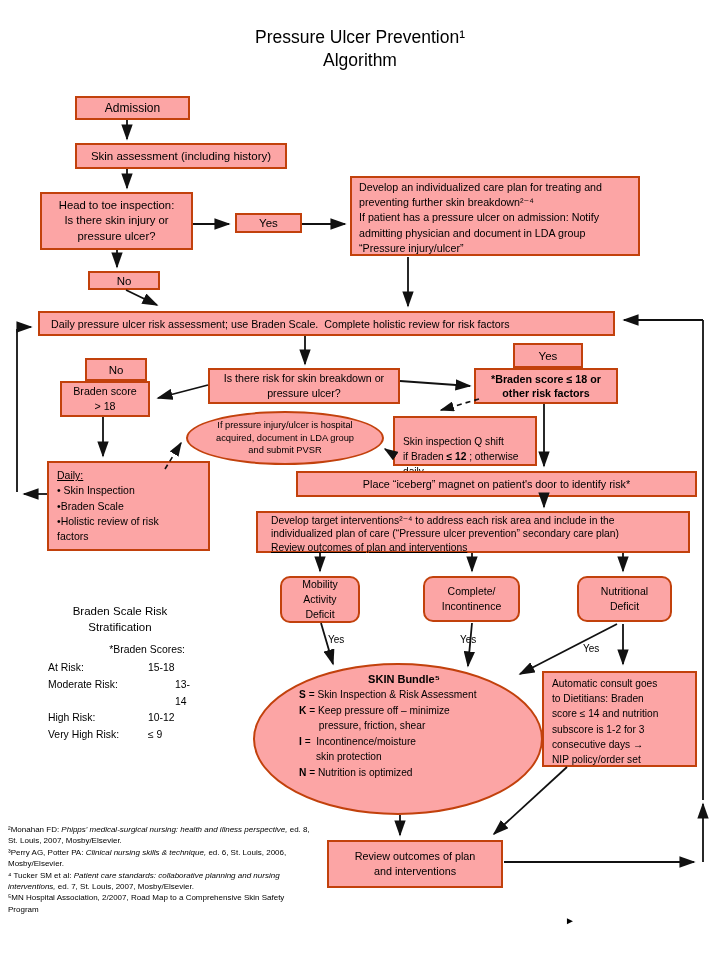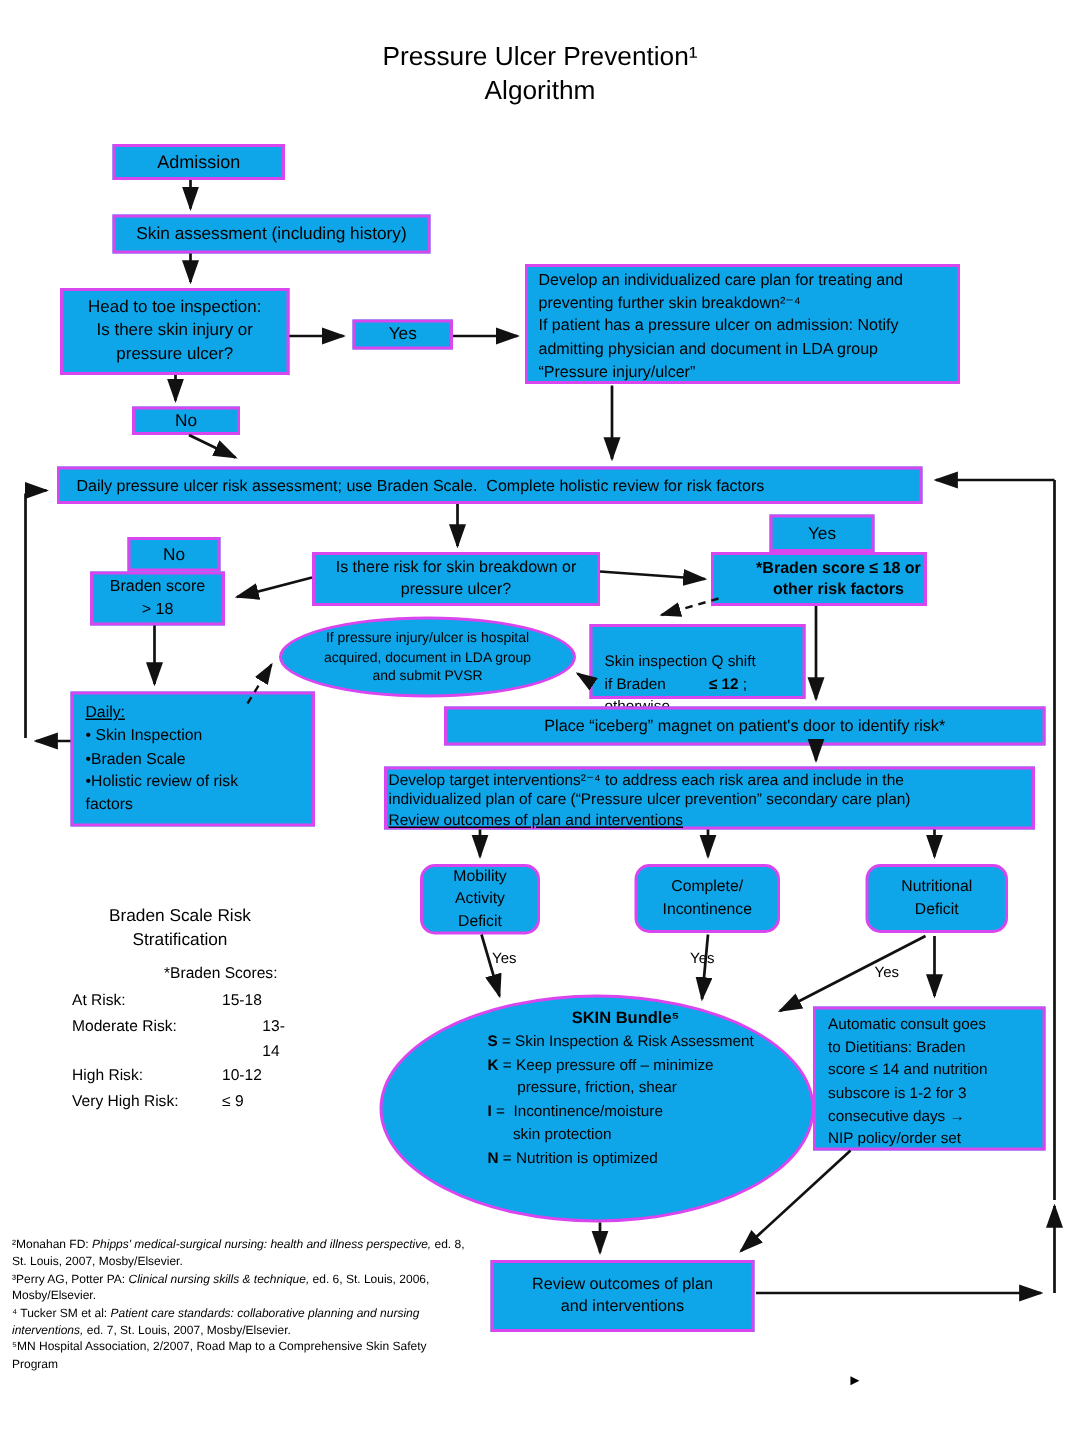--- a/index.html
+++ b/index.html
@@ -4,30 +4,30 @@
 <style>
   html,body{margin:0;padding:0;}
   body{
     width:720px;height:960px;position:relative;background:#ffffff;
     font-family:"Liberation Sans","DejaVu Sans",sans-serif;color:#000;
     overflow:hidden;
   }
   .abs{position:absolute;box-sizing:border-box;}
   .box{
     position:absolute;box-sizing:border-box;
-    background:#0ea5e9;border:2px solid #d946ef;color:#000;
+    background:#fca5a5;border:2px solid #c2410c;color:#000;
   }
   .ctr{display:flex;align-items:center;justify-content:center;text-align:center;}
   .ml{white-space:pre-line;}
   .pw{white-space:pre-wrap;}
   .left{text-align:left;}
   .rounded{border-radius:10px;}
   .ellipse{border-radius:50%;}
   .u{text-decoration:underline;}
-  .b{font-weight:bold;padding-left:26px;}
+  .b{font-weight:bold;}
   svg.overlay{position:absolute;left:0;top:0;z-index:6;pointer-events:none;}
   .lbl{position:absolute;color:#000;}
   .bundle-line{white-space:pre-wrap;line-height:15.5px;font-size:10.2px;}
   .fnote p{margin:0;}
   .fnote{font-size:8px;line-height:11.4px;}
 </style>
 </head>
 <body>
 
 <div class="abs ml" style="left:160px;top:26px;width:400px;text-align:center;font-size:17.5px;line-height:23px;">Pressure Ulcer Prevention¹
@@ -79,21 +79,21 @@
 <div class="box ctr" style="left:296px;top:471px;width:401px;height:26px;font-size:10.8px;">Place “iceberg” magnet on patient's door to identify risk*</div>
 
 <div class="box left" style="left:47px;top:461px;width:163px;height:90px;font-size:10.5px;line-height:15.3px;padding:5px 8px;">
   <div><span class="u">Daily:</span></div>
   <div class="ml">• Skin Inspection
 •Braden Scale
 •Holistic review of risk
 factors</div>
 </div>
 
-<div class="box left" style="left:256px;top:511px;width:434px;height:42px;font-size:10.3px;line-height:13.4px;padding:1px 1px;">
+<div class="box left" style="left:256px;top:511px;width:434px;height:42px;font-size:10.3px;line-height:13.4px;padding:1px 13px;">
   <div>Develop target interventions²⁻⁴ to address each risk area and include in the</div>
   <div>individualized plan of care (“Pressure ulcer prevention” secondary care plan)</div>
   <div class="u">Review outcomes of plan and interventions</div>
 </div>
 
 <div class="box ctr ml rounded" style="left:280px;top:576px;width:80px;height:47px;font-size:10.5px;line-height:15px;">Mobility
 Activity
 Deficit</div>
 
 <div class="box ctr ml rounded" style="left:423px;top:576px;width:97px;height:46px;font-size:10.5px;line-height:15px;">Complete/

